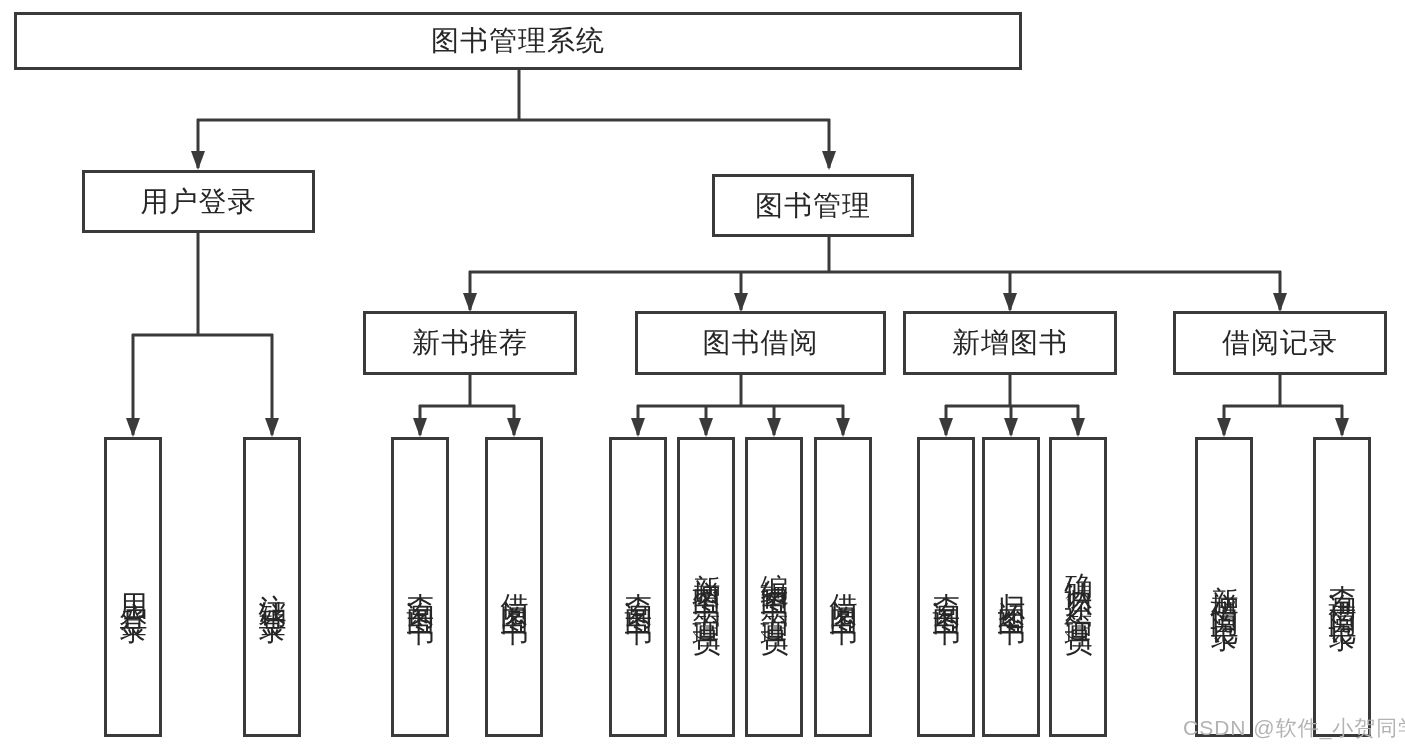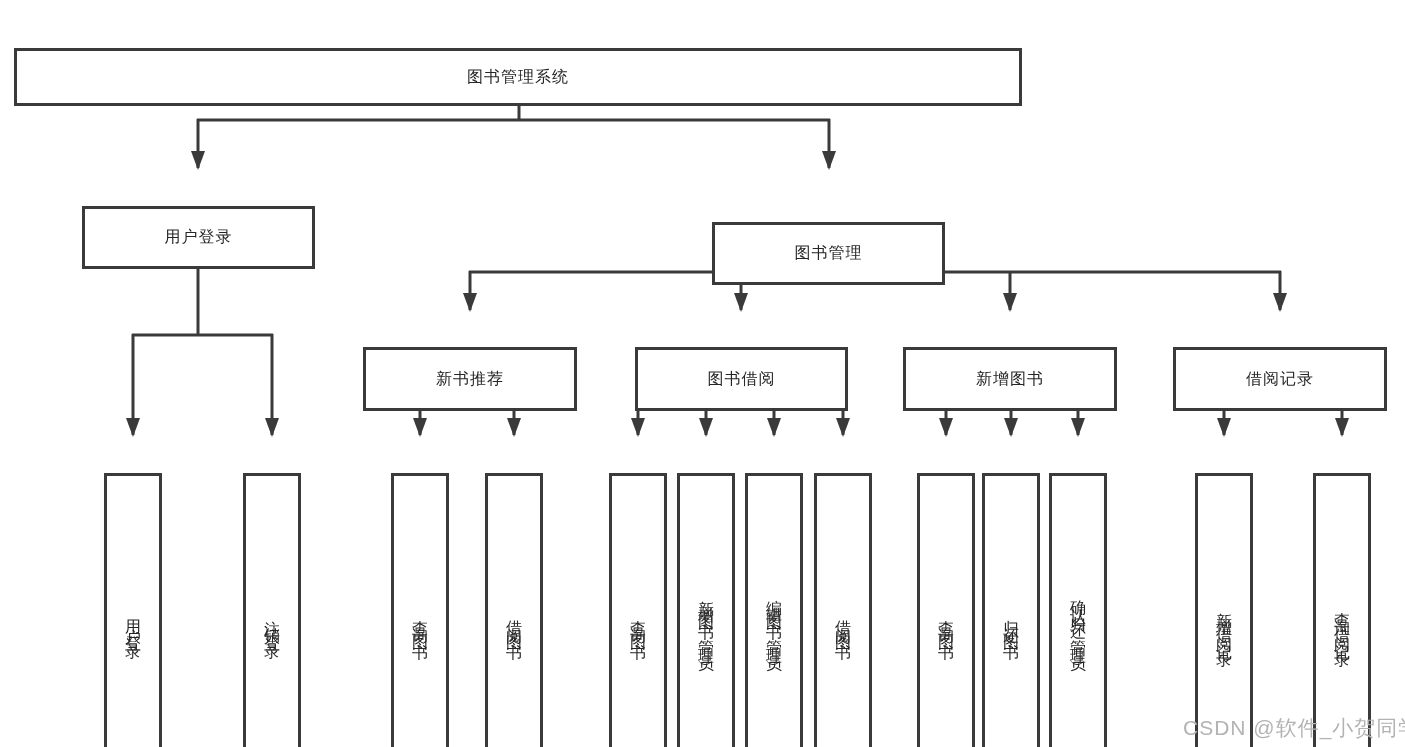--- a/index.html
+++ b/index.html
@@ -27,25 +27,24 @@
     width: 1405px; height: 747px;
     color: var(--line);
   }
   .node {
     position: absolute;
     background: var(--box-background);
     border: 3px solid var(--line);
     display: flex;
     align-items: center;
     justify-content: center;
-    font-size: 16px;
+    font-size: 28px;
     color: var(--text);
     letter-spacing: 1px;
     white-space: nowrap;
-    margin-top: 36px;
   }
   .leaf {
     writing-mode: vertical-rl;
     text-orientation: mixed;
     letter-spacing: 8px;
     line-height: 1;
     white-space: normal;
   }
   .watermark {
     position: absolute;
@@ -108,24 +107,24 @@
       <path d="M1280 375 V407"></path>
       <path d="M1223 406 H1343"></path>
       <path d="M1224 405 V435" marker-end="url(#ah)"></path>
       <path d="M1342 405 V435" marker-end="url(#ah)"></path>
     </g>
   </svg>
 
   <div class="node" style="left:14px;top:12px;width:1008px;height:58px">图书管理系统</div>
 
   <div class="node" style="left:82px;top:170px;width:233px;height:63px">用户登录</div>
-  <div class="node" style="left:712px;top:186px;width:233px;height:63px">图书管理</div>
+  <div class="node" style="left:712px;top:174px;width:202px;height:63px">图书管理</div>
 
   <div class="node" style="left:363px;top:311px;width:214px;height:64px">新书推荐</div>
-  <div class="node" style="left:635px;top:311px;width:213px;height:64px">图书借阅</div>
+  <div class="node" style="left:635px;top:311px;width:251px;height:64px">图书借阅</div>
   <div class="node" style="left:903px;top:311px;width:214px;height:64px">新增图书</div>
   <div class="node" style="left:1173px;top:311px;width:214px;height:64px">借阅记录</div>
 
   <div class="node leaf" style="left:104px;top:437px;width:58px;height:300px">用户登录</div>
   <div class="node leaf" style="left:243px;top:437px;width:58px;height:300px">注销登录</div>
 
   <div class="node leaf" style="left:391px;top:437px;width:58px;height:300px">查询图书</div>
   <div class="node leaf" style="left:485px;top:437px;width:58px;height:300px">借阅图书</div>
 
   <div class="node leaf" style="left:609px;top:437px;width:58px;height:300px">查询图书</div>

